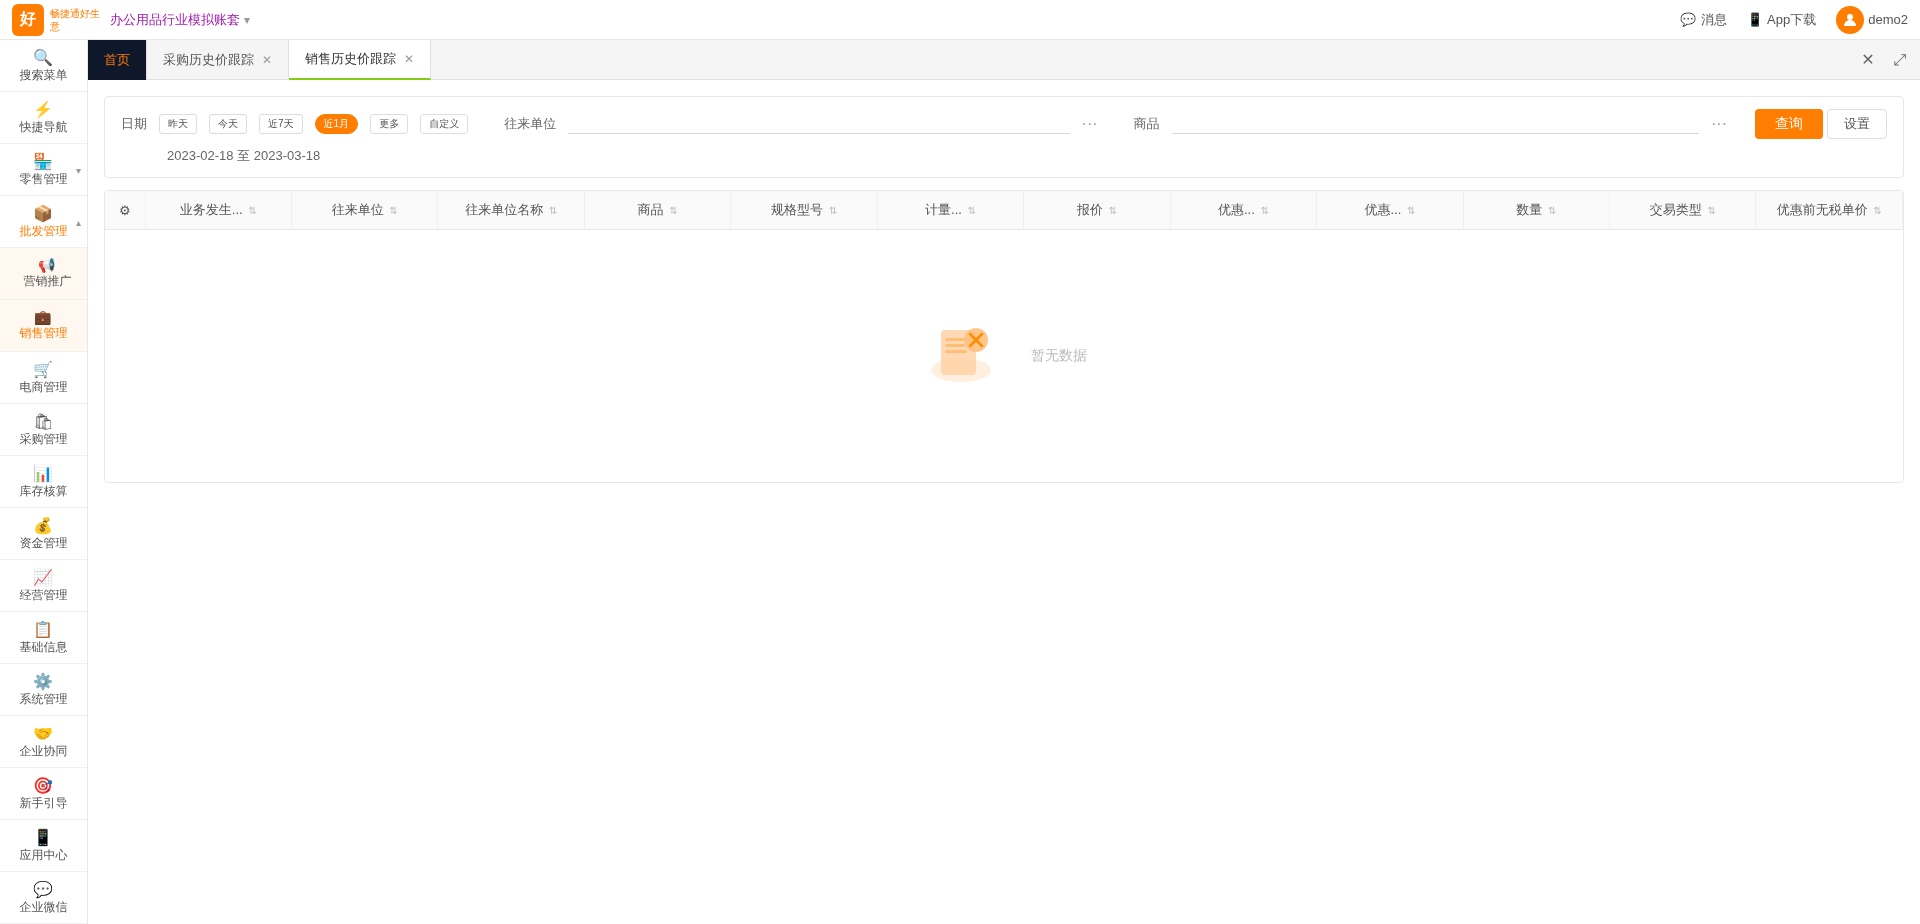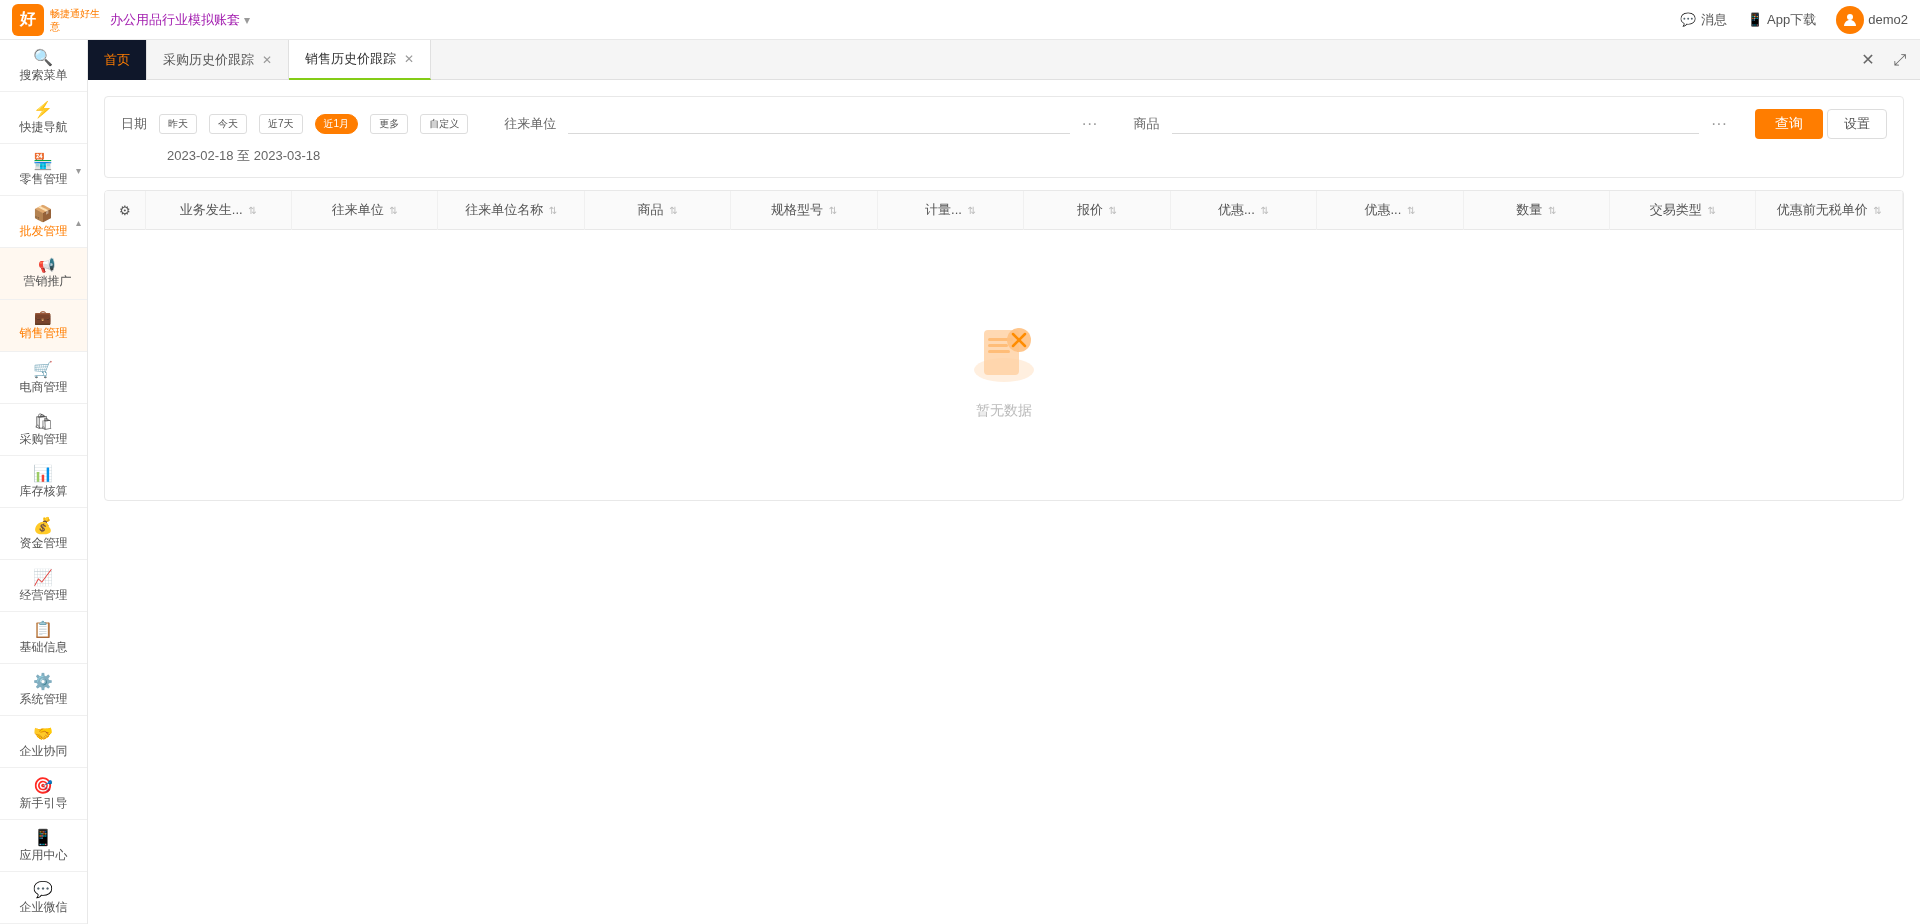--- a/index.html
+++ b/index.html
@@ -347,25 +347,25 @@
     th .sort-arrows {
       font-size: 10px;
       color: #bbb;
       margin-left: 2px;
     }
     th:first-child { width: 40px; text-align: center; }
 
     
     .empty-state {
       display: flex;
-      flex-direction: column;
       align-items: center;
       justify-content: center;
       padding: 80px 0;
       color: #999;
+      gap: 30px;
     }
     .empty-icon {
       width: 80px;
       height: 80px;
       margin-bottom: 12px;
     }
     .empty-text {
       font-size: 14px;
       color: #bbb;
     }

